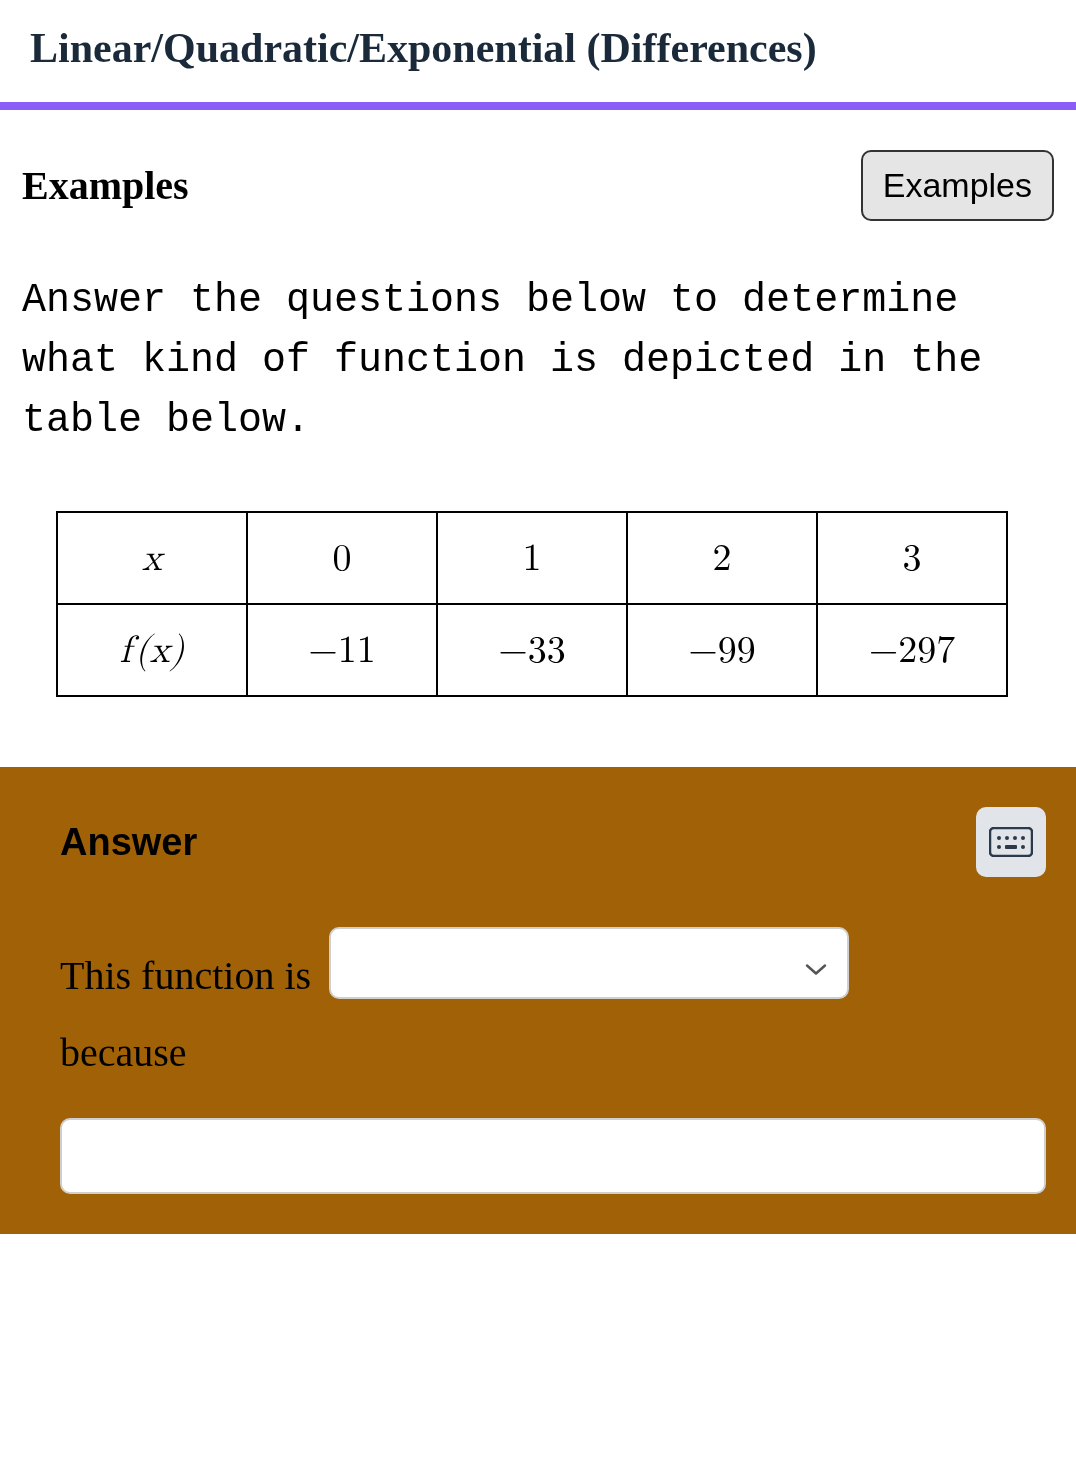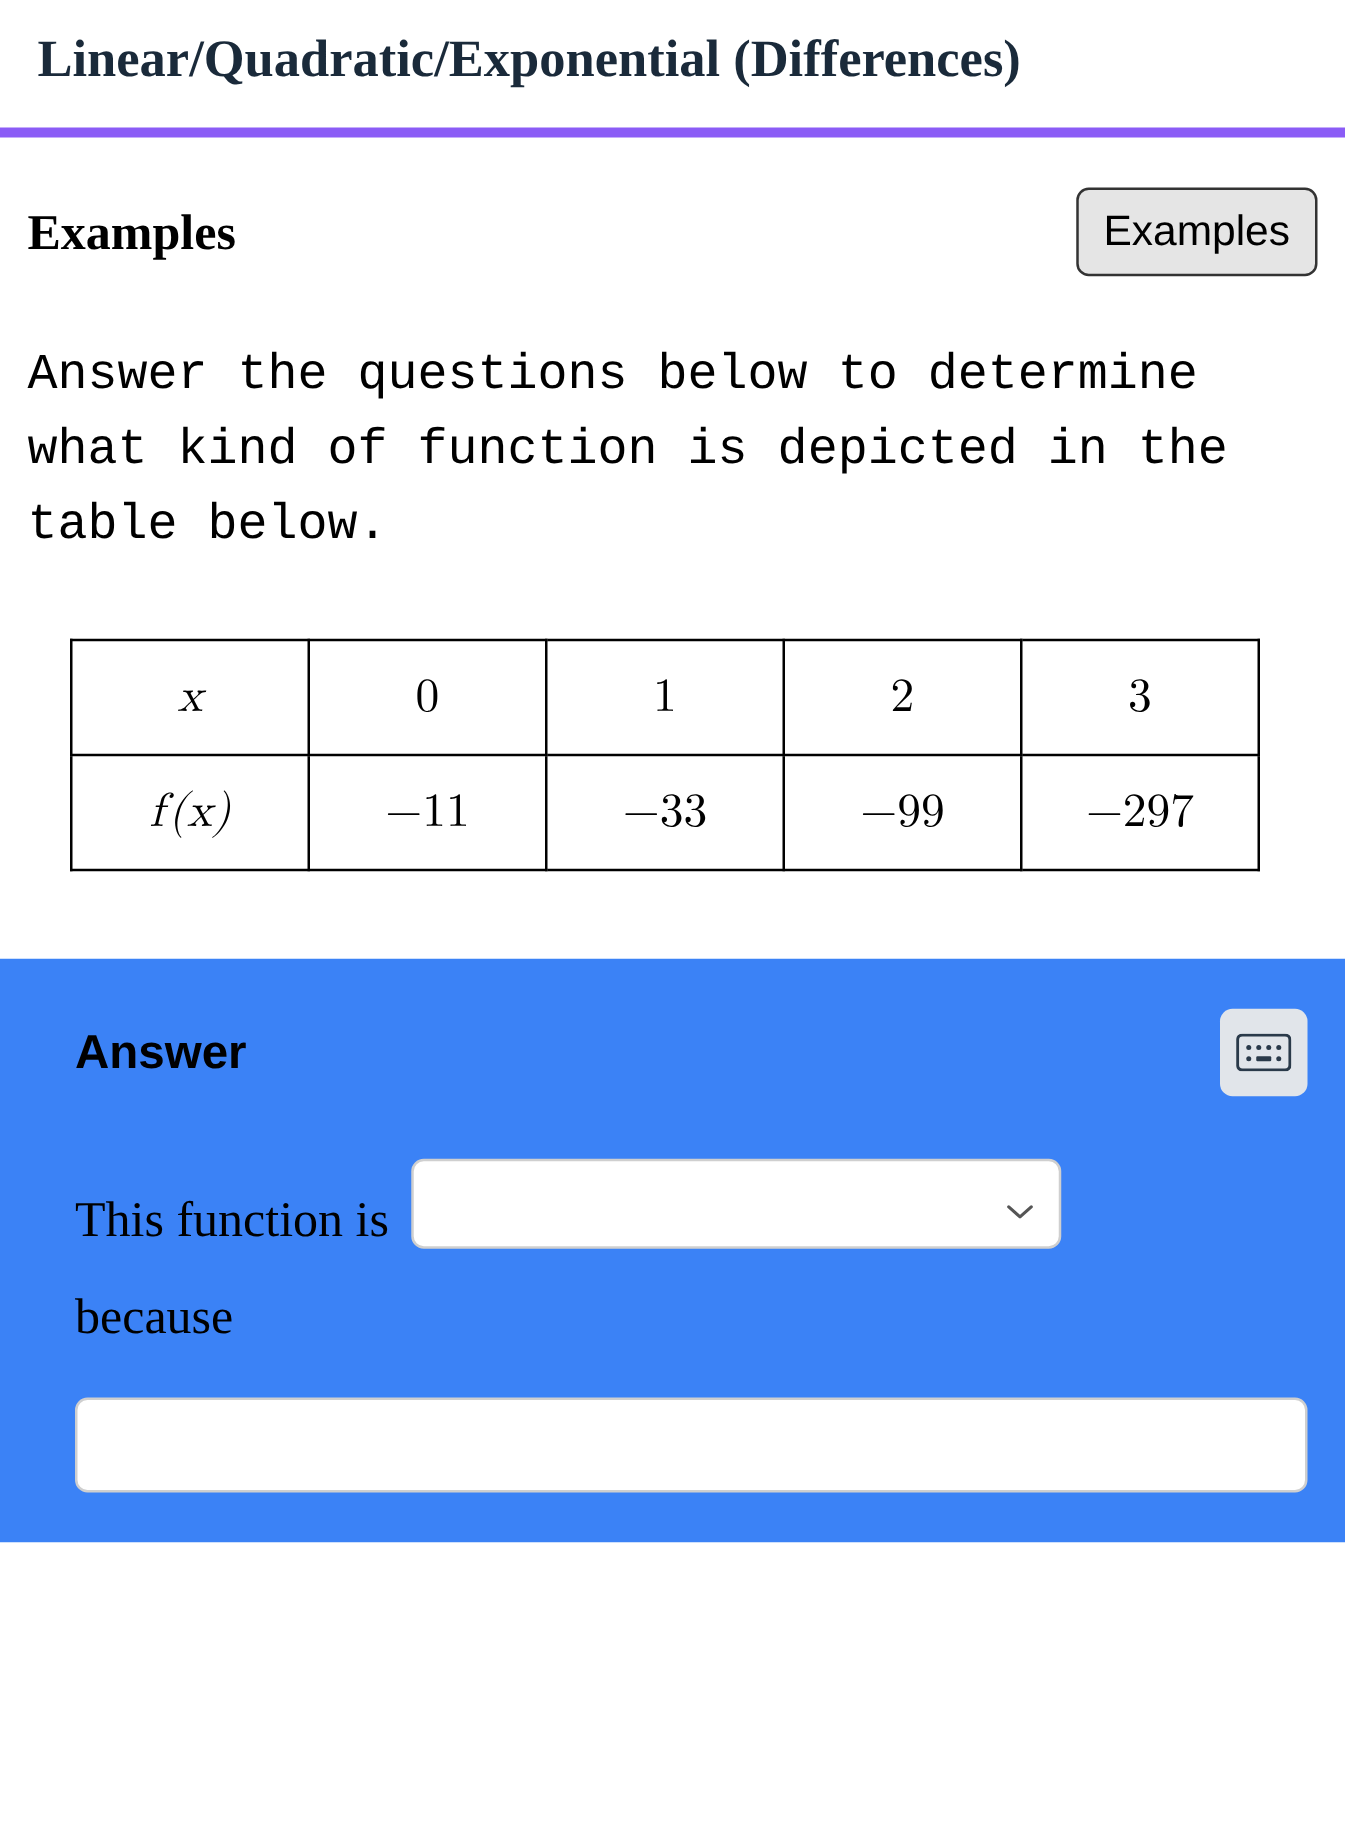--- a/index.html
+++ b/index.html
@@ -61,21 +61,21 @@
     padding: 22px 0;
     width: 190px;
     font-family: 'Latin Modern Math', 'Cambria Math', Georgia, serif;
   }
   table.data td.rowhead {
     font-style: italic;
   }
   .fx { font-style: italic; }
   .answer-panel {
     margin: 40px 0 0 0;
-    background: #3b82f6;
+    background: #a16207;
     padding: 40px 30px 40px 60px;
   }
   .answer-row {
     display: flex;
     justify-content: space-between;
     align-items: center;
     margin-bottom: 50px;
   }
   .answer-label {
     font-size: 38px;

